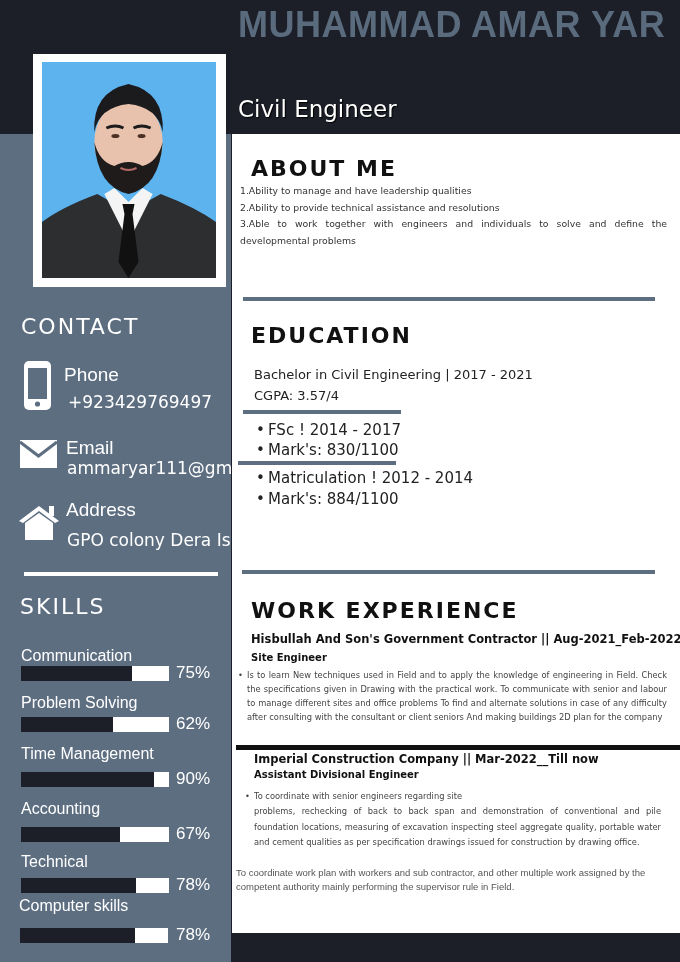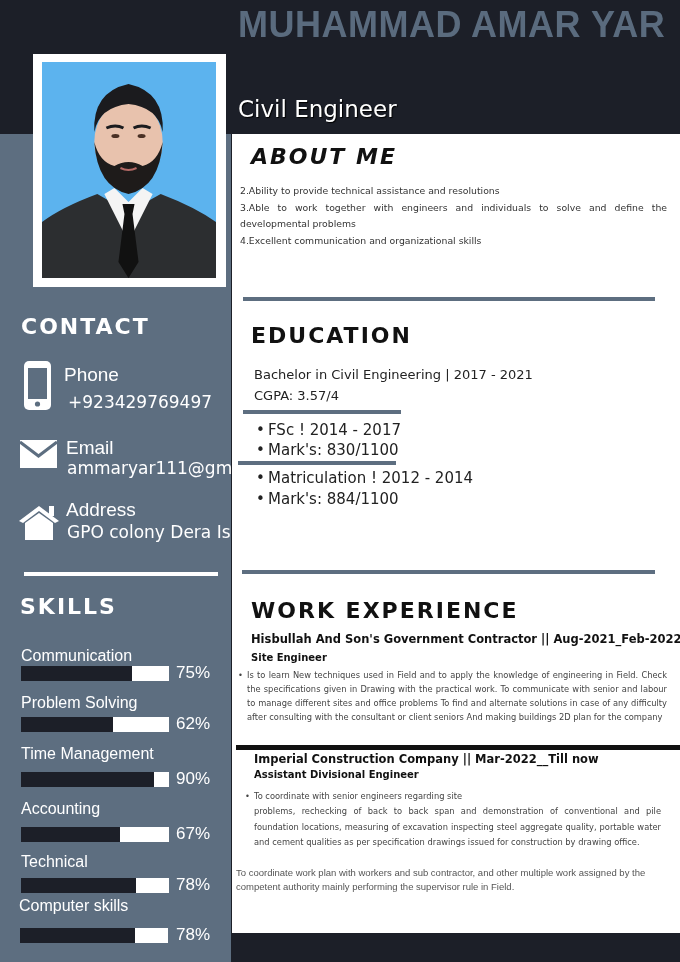--- a/index.html
+++ b/index.html
@@ -11,21 +11,21 @@
   .main { position:absolute; left:232px; top:134px; width:448px; height:799px; background:#ffffff; }
   .bottom-band { position:absolute; left:232px; top:933px; width:448px; height:29px; background:#1c1f28; }
 
   .name { position:absolute; left:238px; top:2px; width:440px; font-family:"Liberation Sans", sans-serif; font-weight:bold; font-size:36px; line-height:46px; color:#5a6b7e; letter-spacing:0.5px; }
   .title { position:absolute; left:238px; top:96px; font-family:"DejaVu Sans", sans-serif; font-size:23px; color:#ffffff; text-shadow:1px 1px 1px #000; }
 
   .photo-frame { position:absolute; left:33px; top:54px; width:193px; height:233px; background:#ffffff; padding:8px 10px 9px 9px; }
   .photo { width:100%; height:100%; background:#5cb3ee; position:relative; overflow:hidden; }
   .photo svg { width:100%; height:100%; display:block; }
 
-  .sec-title-side { position:absolute; font-family:"DejaVu Sans", sans-serif; font-weight:bold; color:#ffffff; font-size:22px; letter-spacing:2px; }
+  .sec-title-side { position:absolute; font-family:"DejaVu Sans", sans-serif; font-weight:normal; color:#ffffff; font-size:22px; letter-spacing:2px; }
   .contact-row { position:absolute; left:18px; width:215px; }
   .contact-icon { position:absolute; left:0; top:0; }
   .contact-label { position:absolute; font-family:"Liberation Sans", sans-serif; font-size:19px; color:#ffffff; }
   .contact-value { position:absolute; font-family:"DejaVu Sans", sans-serif; font-size:17px; color:#ffffff; white-space:nowrap; }
   .side-rule { position:absolute; left:24px; top:572px; width:194px; height:4px; background:#ffffff; }
 
   .skill { position:absolute; left:20px; width:210px; }
   .skill-name { position:absolute; left:1px; font-family:"Liberation Sans", sans-serif; font-size:16px; color:#ffffff; white-space:nowrap; }
   .skill-bar { position:absolute; left:1px; width:148px; height:15px; background:#ffffff; }
   .skill-fill { height:100%; background:#1c1f28; }
@@ -96,21 +96,21 @@
   <div class="contact-value" style="left:49px; top:22px;">ammaryar111@gmail.com</div>
 </div>
 
 <div class="contact-row" style="top:498px; height:44px;">
   <svg class="contact-icon" width="44" height="42" viewBox="0 0 44 42" style="left:-1px; top:3px;">
     <path d="M2 20 L22 5 L42 20 L38 22 L22 10 L6 22 Z" fill="#ffffff"></path>
     <rect x="32" y="5" width="5" height="10" fill="#ffffff"></rect>
     <path d="M8 22 L22 12 L36 22 L36 39 L8 39 Z" fill="#ffffff"></path>
   </svg>
   <div class="contact-label" style="left:48px; top:1px;text-align:center;">Address</div>
-  <div class="contact-value" style="left:49px; top:24px;">GPO colony Dera Ismail khan</div>
+  <div class="contact-value" style="left:49px; top:32px;">GPO colony Dera Ismail khan</div>
 </div>
 
 <div class="side-rule"></div>
 
 <div class="sec-title-side" style="left:20px; top:594px;">SKILLS</div>
 
 <div class="skill" style="top:639px; height:46px;">
   <div class="skill-name" style="top:8px;">Communication</div>
   <div class="skill-bar" style="top:27px;">
       <div class="skill-fill" style="width:75%;"></div>
@@ -151,25 +151,25 @@
 </div>
 
 <div class="skill" style="top:897px; height:50px;">
   <div class="skill-name" style="top:0; left:-1px;">Computer skills</div>
   <div class="skill-bar" style="top:31px; left:0;">
       <div class="skill-fill" style="width:78%;"></div>
     </div>
   <div class="skill-pct" style="top:28px;">78%</div>
 </div>
 
-<div class="main-h" style="left:251px; top:144px;font-style:italic;">ABOUT ME</div>
+<div class="main-h" style="left:251px; top:156px;">ABOUT ME</div>
 <div class="about-list">
+  <div>1.Ability to manage and have leadership qualities</div>
   <div>2.Ability to provide technical assistance and resolutions</div>
   <div>3.Able to work together with engineers and individuals to solve and define the developmental problems</div>
-  <div>4.Excellent communication and organizational skills</div>
 </div>
 
 <div class="rule" style="left:243px; top:297px; width:412px; height:4px;"></div>
 
 <div class="main-h" style="left:251px; top:323px;">EDUCATION</div>
 <div class="edu-line" style="left:254px; top:367px;">Bachelor in Civil Engineering | 2017 - 2021</div>
 <div class="edu-line" style="left:254px; top:388px;">CGPA: 3.57/4</div>
 <div class="rule" style="left:243px; top:410px; width:158px; height:4px;"></div>
 <div class="bullet-item" style="top:421px;">FSc ! 2014 - 2017</div>
 <div class="bullet-item" style="top:441px;">Mark's: 830/1100</div>

